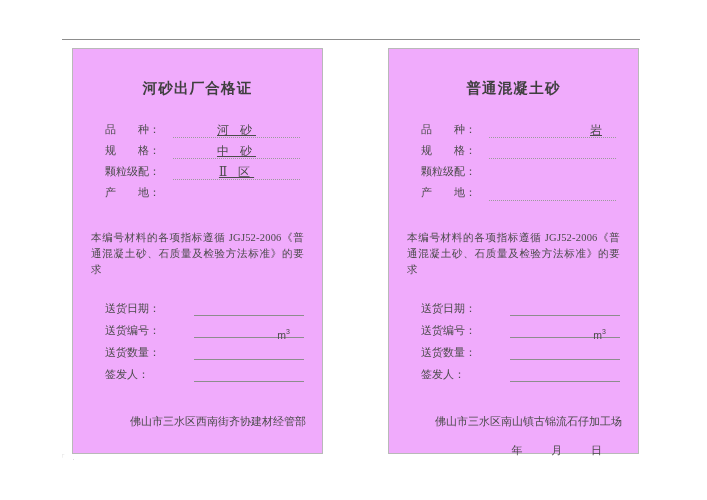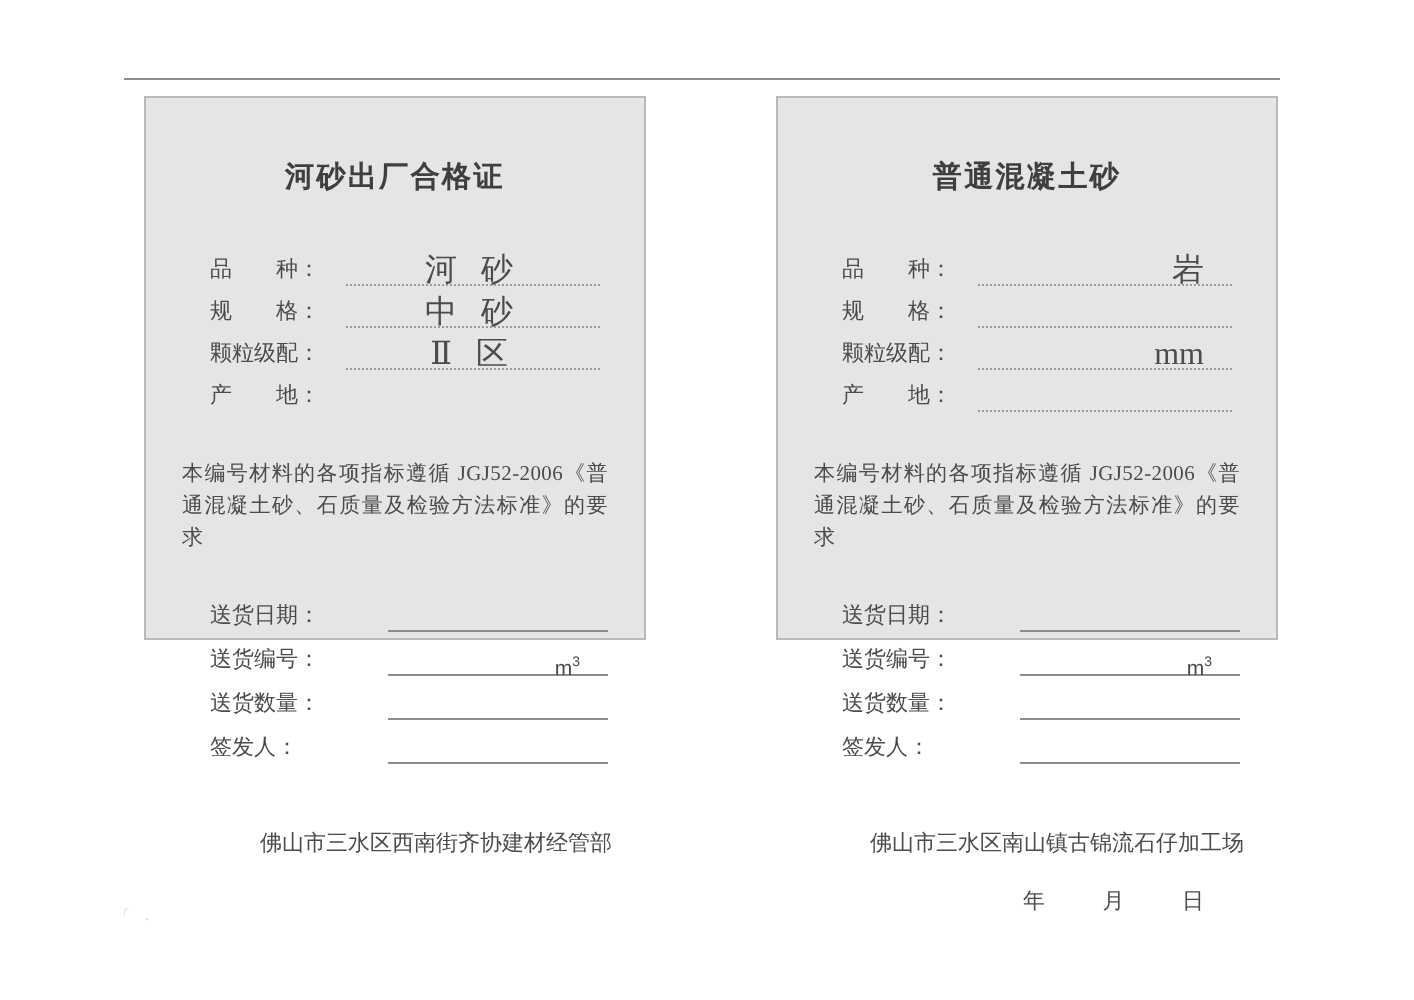--- a/index.html
+++ b/index.html
@@ -38,23 +38,23 @@
     position: absolute;
     left: 0;
     top: 0;
     width: 707px;
     height: 500px;
   }
 
   .cert {
     position: absolute;
     top: 48px;
-    height: 272px;
+    height: 406px;
     border: 1px solid #b9b9b9;
-    background: #e5e5e5;
+    background: #f0abfc;
     box-sizing: border-box;
   }
   .cert-left  { left: 72px;  width: 251px; }
   .cert-right { left: 388px; width: 251px; }
 
   .cert-inner {
     position: relative;
     width: 100%;
     height: 100%;
     box-sizing: border-box;
@@ -73,21 +73,20 @@
   }
 
   
   .fields {
     margin-top: 24px;
     padding-left: 18px;
     padding-right: 8px;
   }
   .field-row {
     display: flex;
-    align-items: flex-end;
     height: 21px;
     margin-bottom: 0px;
   }
   .field-label {
     font-size: 11px;
     color: #4b4b4b;
     width: 62px;
     flex: 0 0 62px;
     white-space: nowrap;
     letter-spacing: 0px;
@@ -98,25 +97,26 @@
     position: relative;
     border-bottom: 1px dotted #9c9c9c;
     height: 15px;
     margin-left: 6px;
   }
   .field-value {
     position: absolute;
     left: 0; right: 0;
     bottom: 0px;
     text-align: center;
-    font-size: 16px;
+    font-size: 12px;
     color: #4b4b4b;
     letter-spacing: 4px;
     line-height: 13px;
     white-space: nowrap;
+    text-decoration: underline;
   }
   .field-value.right {
     text-align: right;
     padding-right: 14px;
     letter-spacing: 0px;
   }
 
   
   .standard-note {
     margin-top: 24px;
@@ -277,23 +277,20 @@
             </div>
           </div>
           <div class="field-row">
             <div class="field-label">规　　格：</div>
             <div class="field-value-wrap">
               <div class="field-value right"></div>
             </div>
           </div>
           <div class="field-row">
             <div class="field-label">颗粒级配：</div>
-            <div class="field-value-wrap">
-              <div class="field-value right">mm</div>
-            </div>
           </div>
           <div class="field-row">
             <div class="field-label">产　　地：</div>
             <div class="field-value-wrap">
               <div class="field-value right"></div>
             </div>
           </div>
         </div>
 
         <div class="standard-note">本编号材料的各项指标遵循 JGJ52-2006《普通混凝土砂、石质量及检验方法标准》的要求</div>

